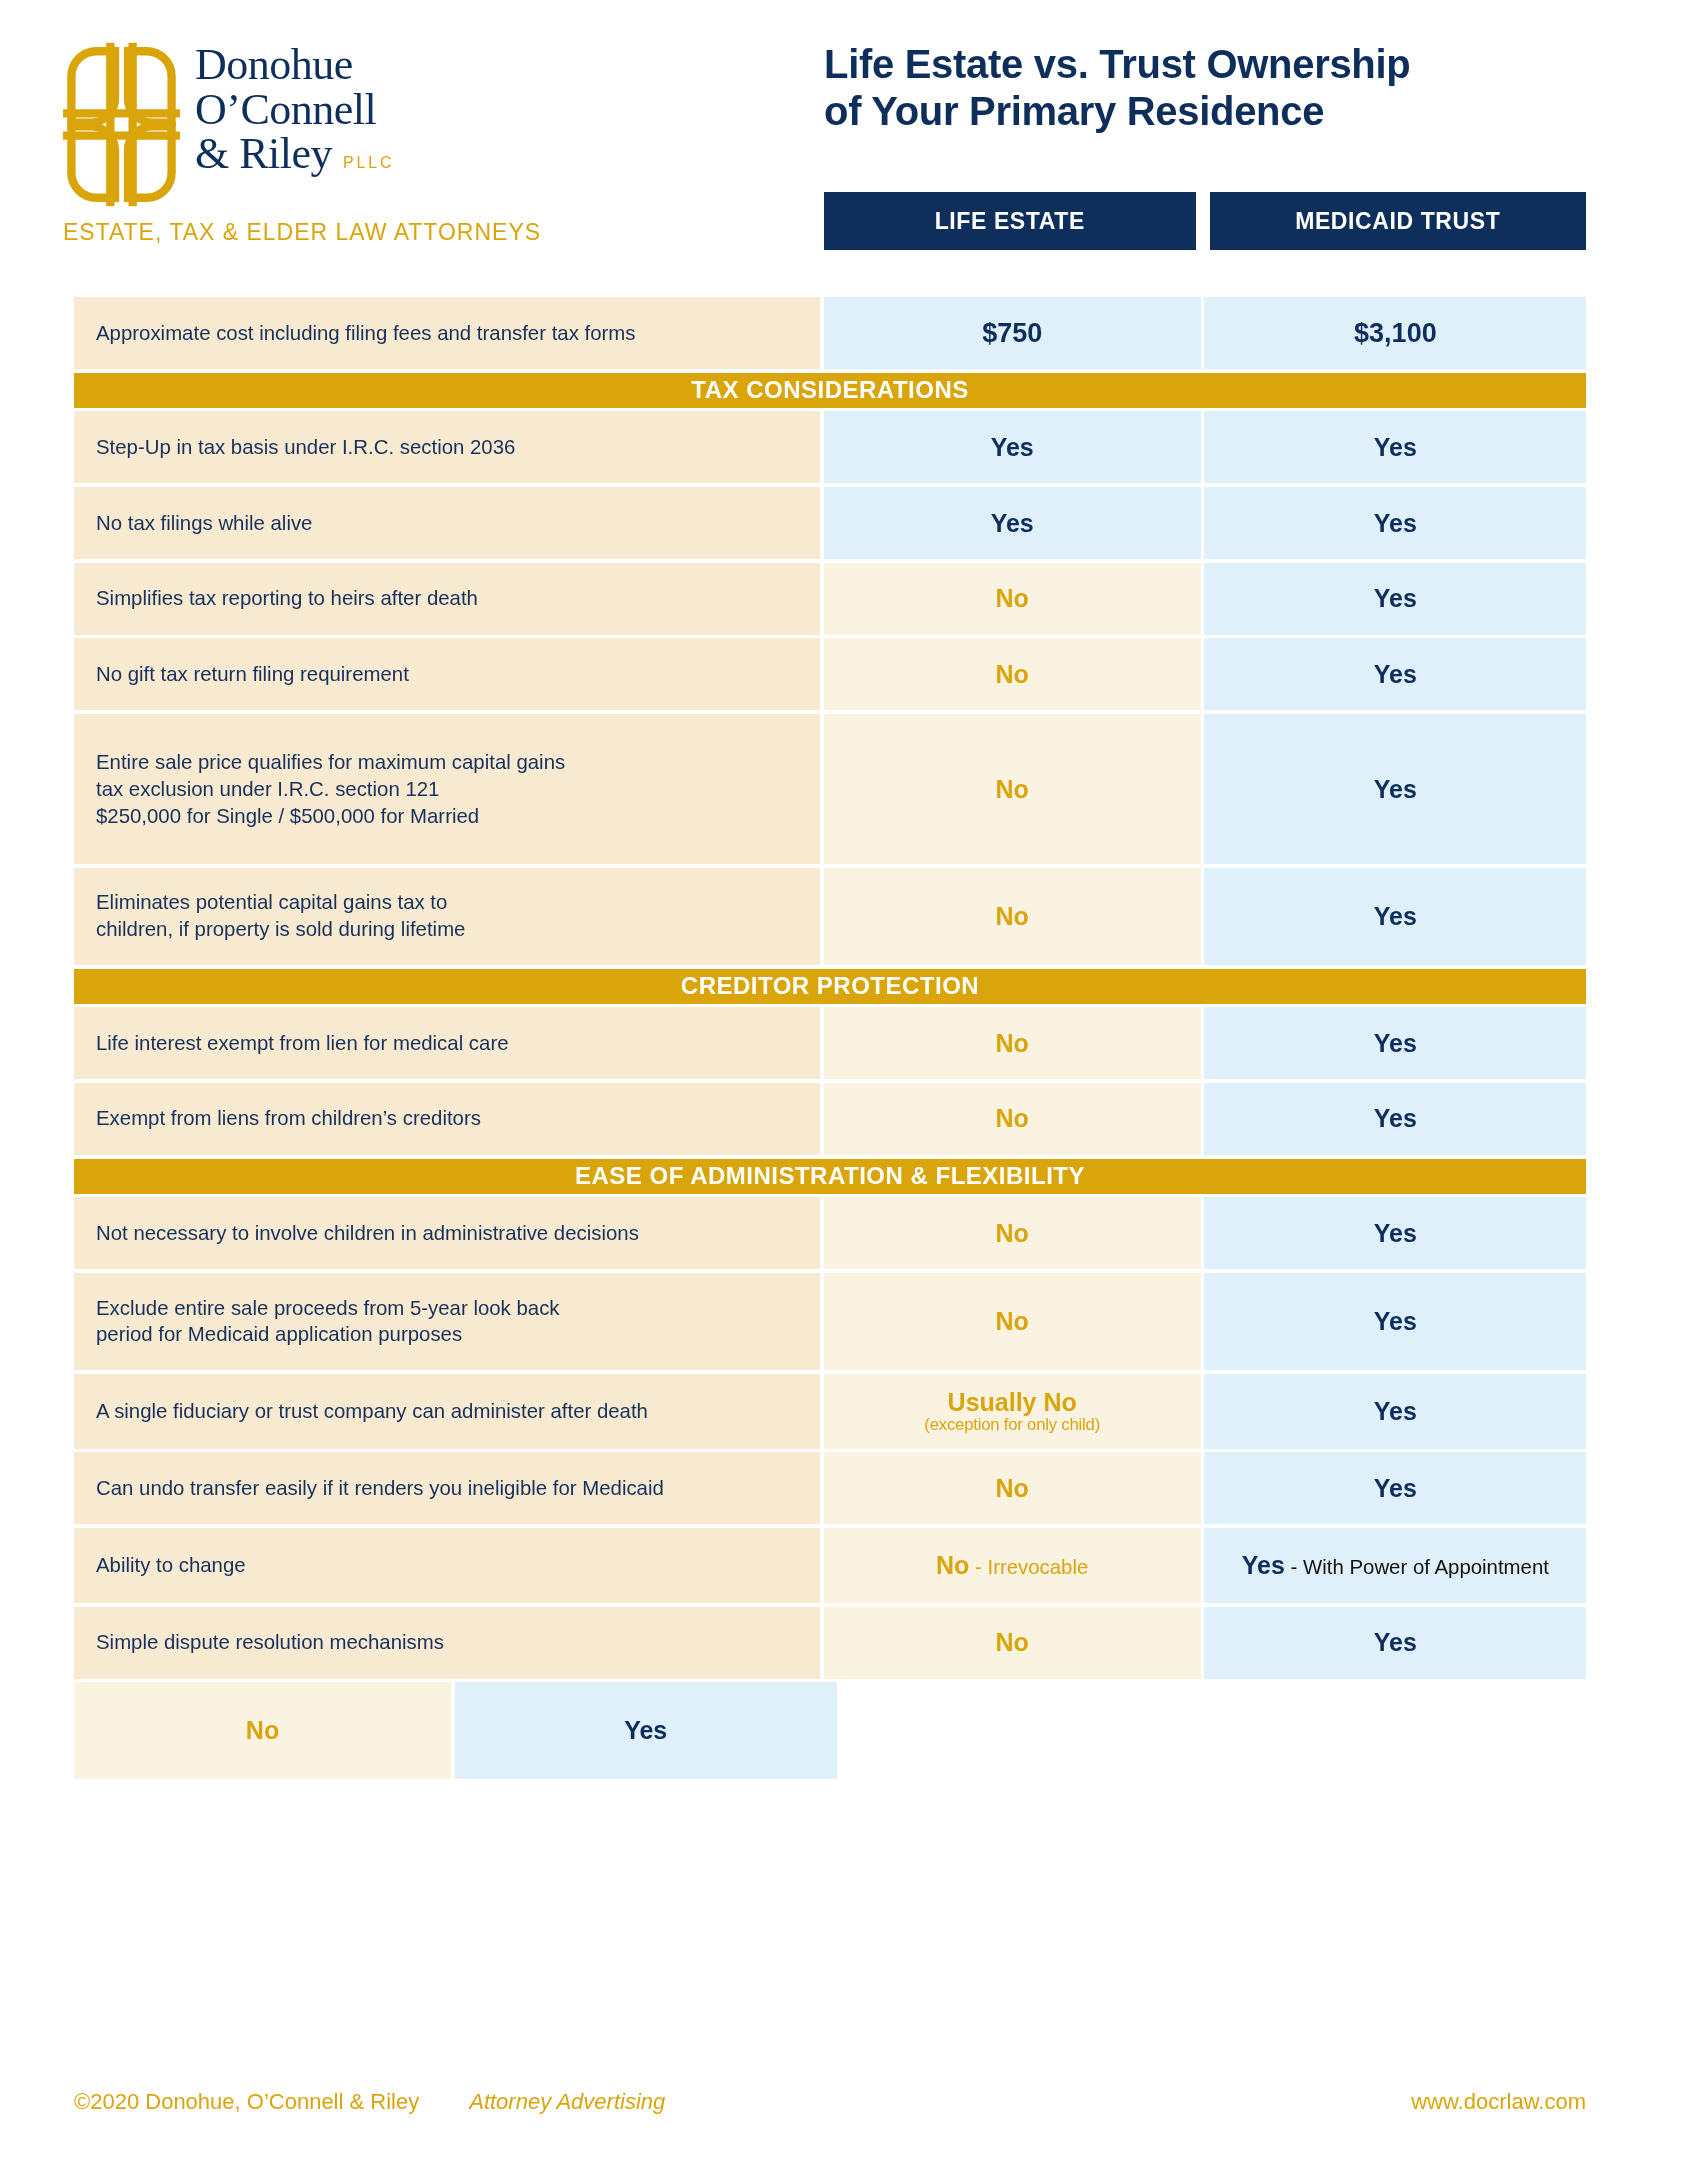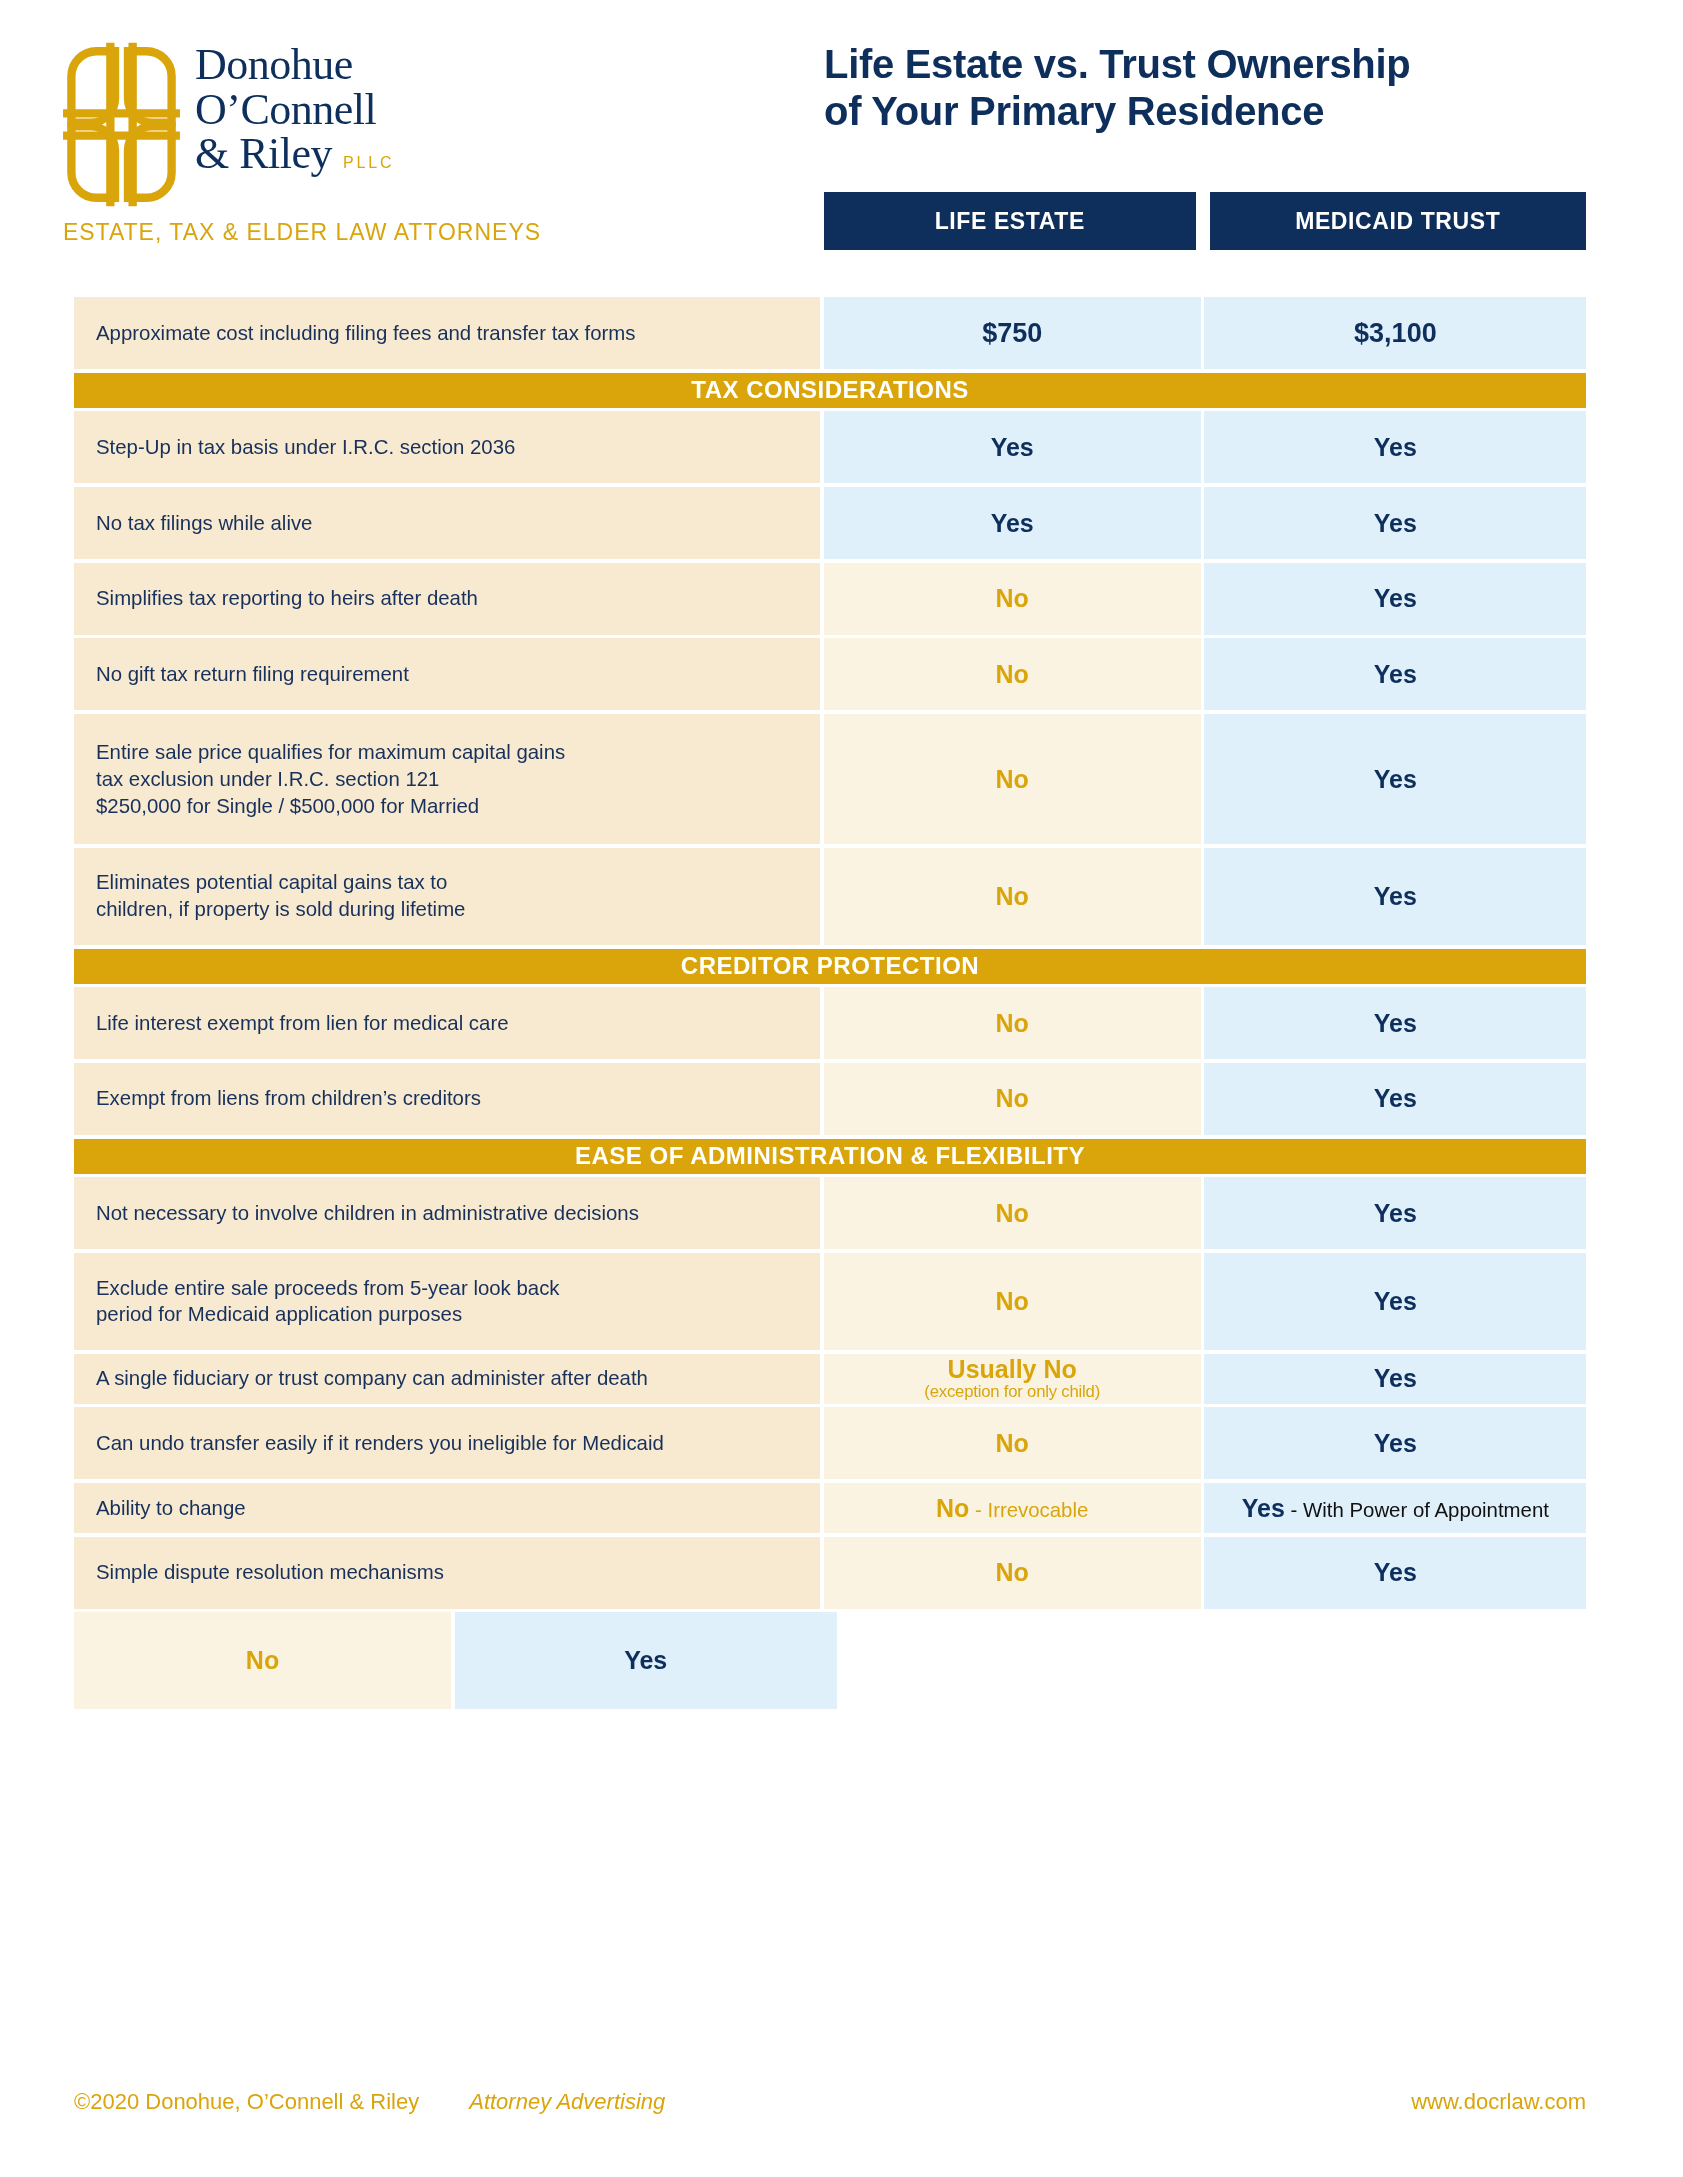--- a/index.html
+++ b/index.html
@@ -190,24 +190,24 @@
     margin-top: -1.9px;
     letter-spacing: -0.2px;
   }
   .inline-note {
     font-size: 20.4px;
     font-weight: normal;
   }
   .inline-note.gold { color: var(--gold); }
   .inline-note.navy { color: #111111; }
   .big-inline { font-size: 25px; font-weight: bold; }
-  .h-70  { height: 50px; }
+  .h-70  { height: 75px; }
   .h-78  { height: 72px; }
   .h-105 { height: 97px; }
-  .h-140 { height: 130px; }
+  .h-140 { height: 150px; }
 
   
   .footer {
     position: absolute;
     left: 74px;
     top: 2089px;
     width: 1512px;
     display: flex;
     justify-content: space-between;
     align-items: center;

